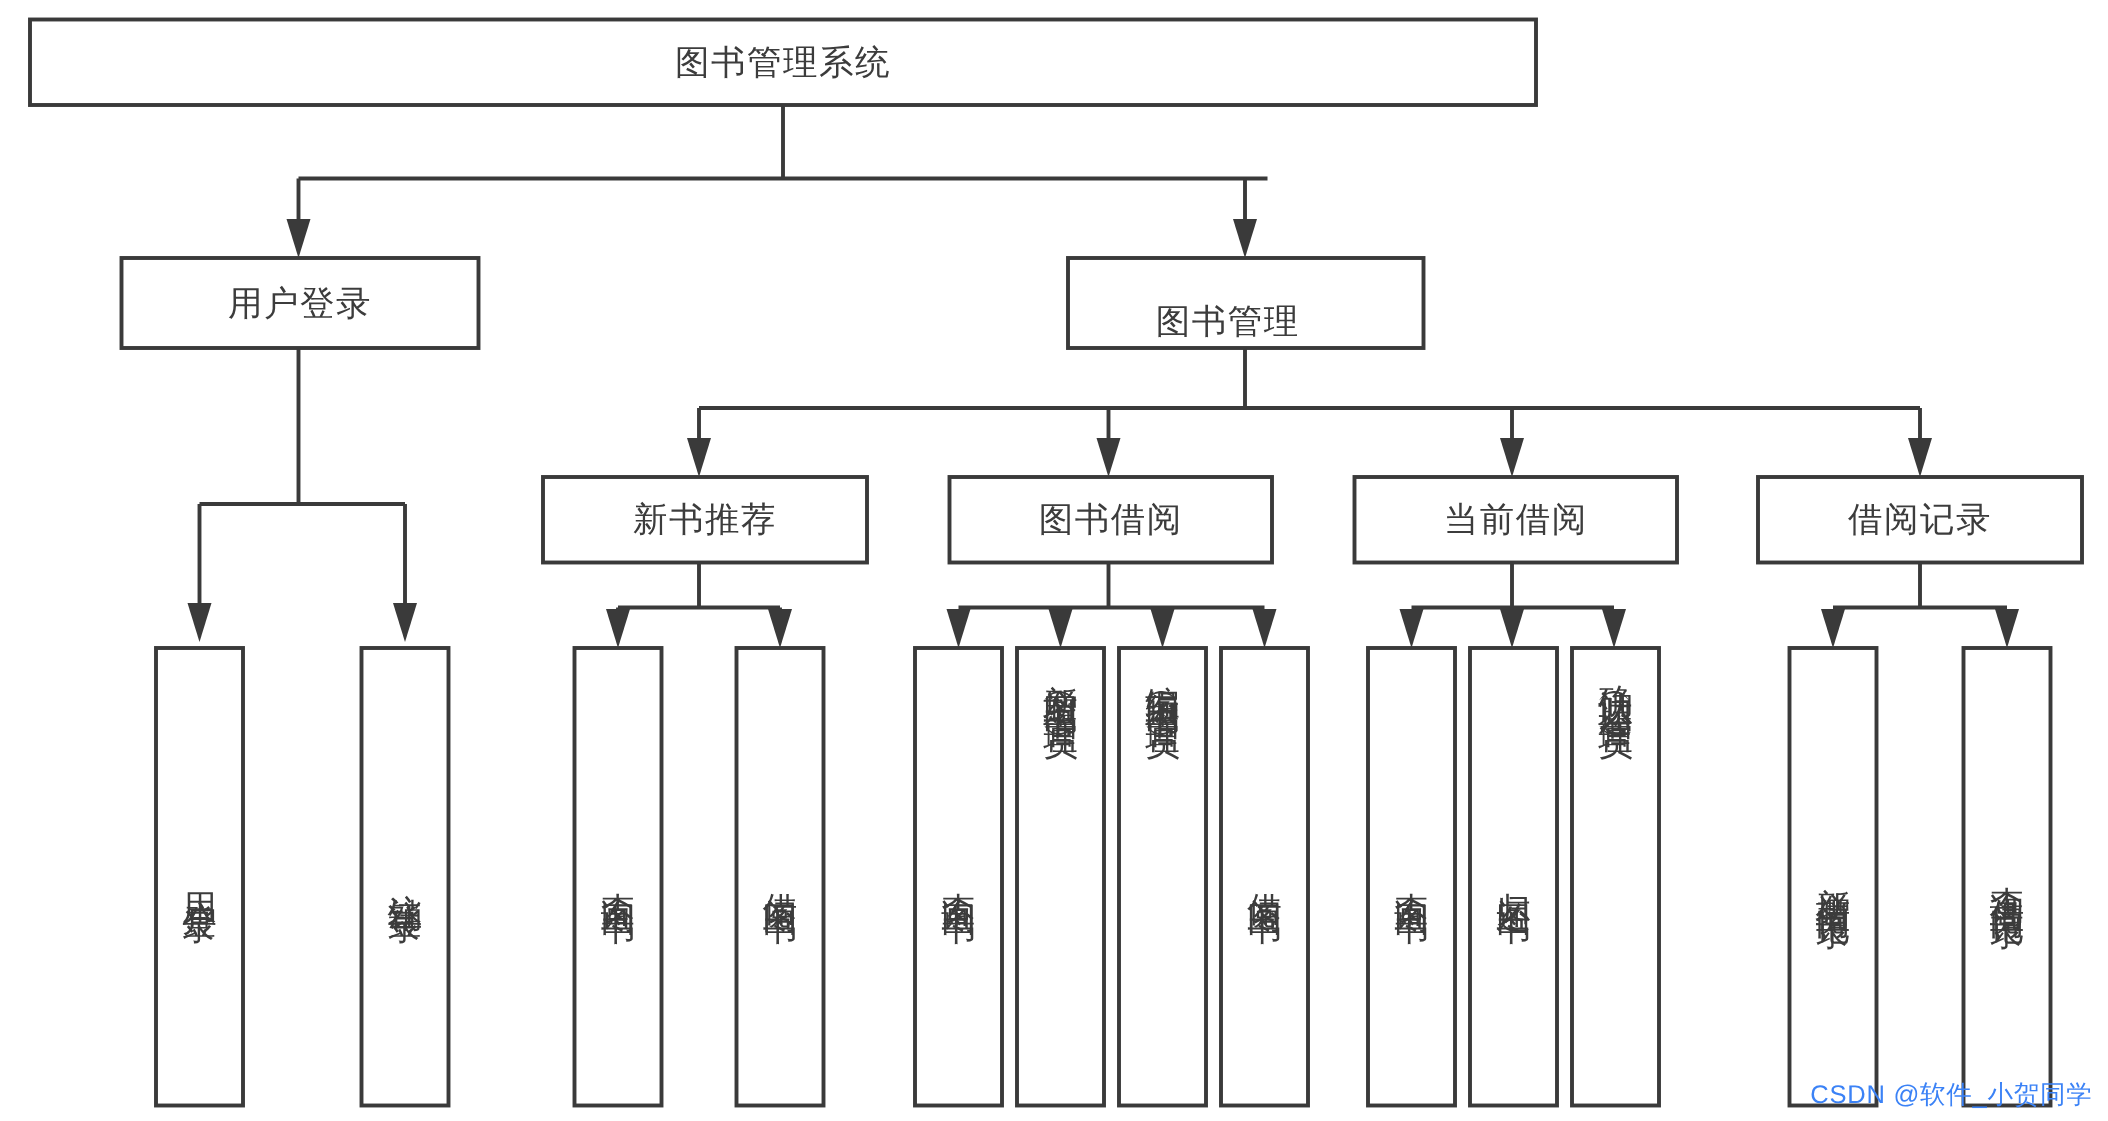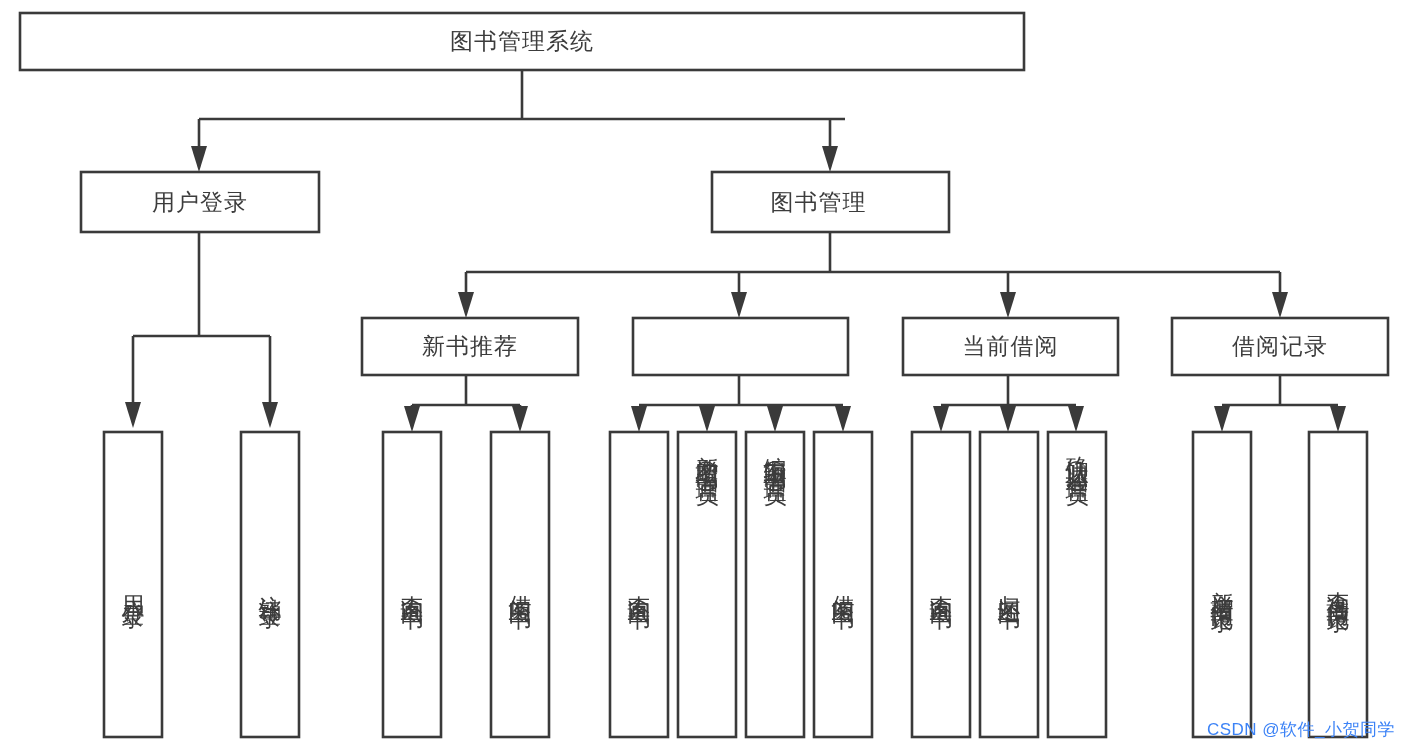--- a/index.html
+++ b/index.html
@@ -177,27 +177,30 @@
     <rect class="node-box" x="1309" y="432" width="58" height="305"></rect>
   </svg>
 
   <div class="hlabel-wrap" style="left:20px; top:13px; width:1004px; height:57px;">
     <span class="hlabel-text">图书管理系统</span>
   </div>
 
   <div class="hlabel-wrap" style="left:81px; top:172px; width:238px; height:60px;">
     <span class="hlabel-text">用户登录</span>
   </div>
-  <div class="hlabel-wrap" style="left:712px; top:172px; width:213px; height:60px;">
+  <div class="hlabel-wrap" style="left:712px; top:184px; width:213px; height:60px;">
     <span class="hlabel-text">图书管理</span>
   </div>
 
   <div class="hlabel-wrap" style="left:362px; top:318px; width:216px; height:57px;justify-content:center;">
     <span class="hlabel-text">新书推荐</span>
   </div>
+  <div class="hlabel-wrap" style="left:633px; top:318px; width:215px; height:57px;">
+    <span class="hlabel-text">图书借阅</span>
+  </div>
   <div class="hlabel-wrap" style="left:903px; top:318px; width:215px; height:57px;">
     <span class="hlabel-text">当前借阅</span>
   </div>
   <div class="hlabel-wrap" style="left:1172px; top:318px; width:216px; height:57px;">
     <span class="hlabel-text">借阅记录</span>
   </div>
 
   <div class="vlabel-wrap center-align" style="left:104px; top:432px; width:58px; height:305px;">
     <span class="vlabel-text">用户登录</span>
   </div>

